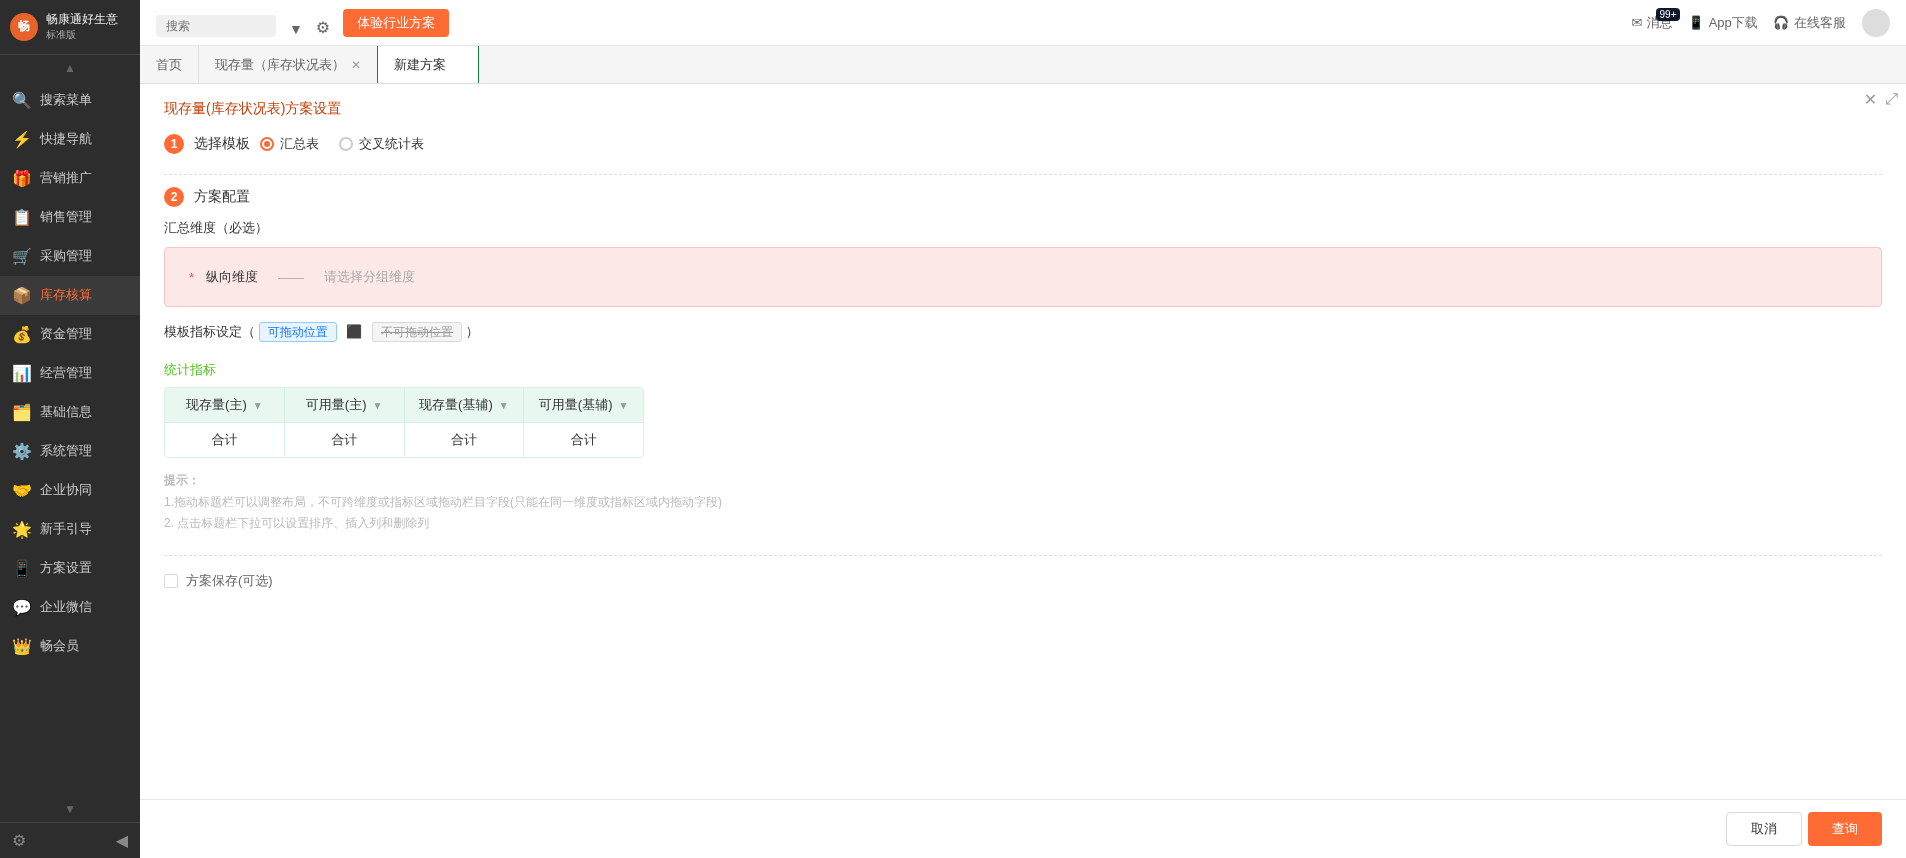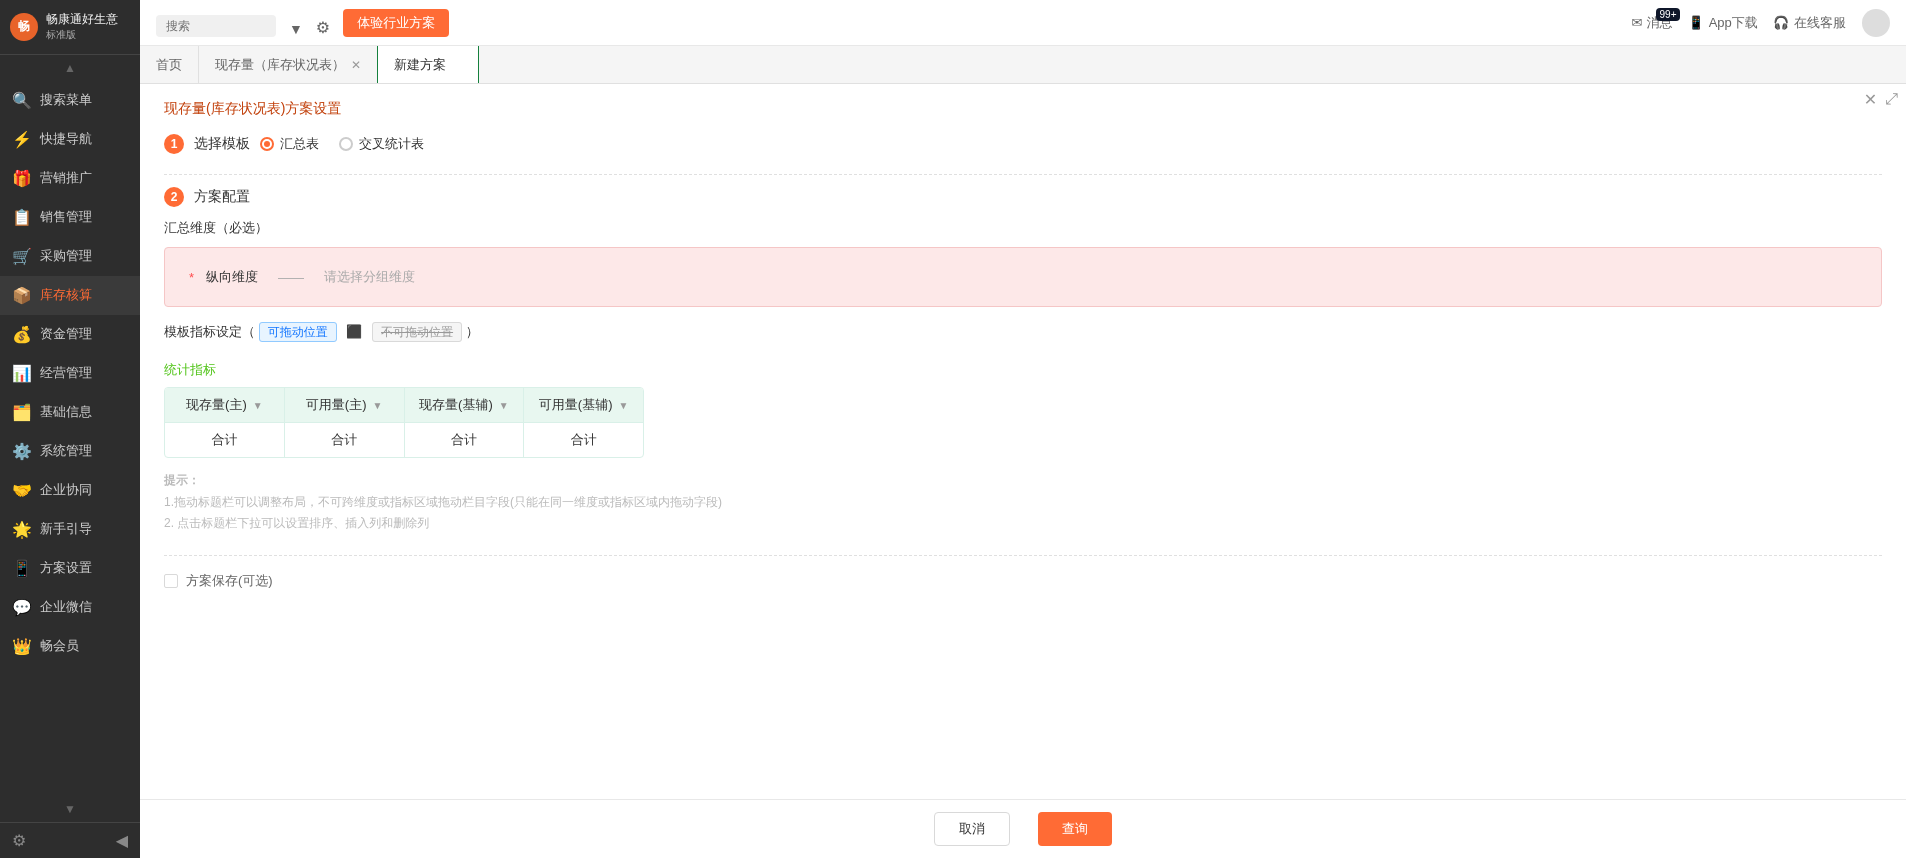--- a/index.html
+++ b/index.html
@@ -188,22 +188,22 @@
     .save-option { display: flex; align-items: center; gap: 8px; margin-top: 8px; }
     .checkbox { width: 14px; height: 14px; border: 1px solid #d9d9d9; border-radius: 2px; cursor: pointer; }
     .save-label { font-size: 13px; color: #666; }
 
     
     .footer-bar {
       position: fixed; bottom: 0; right: 0;
       width: calc(100% - 140px);
       background: #fff;
       border-top: 1px solid #e8e8e8;
-      padding: 12px 8px;
-      display: flex; justify-content: center; gap: 28px;
+      padding: 12px 24px;
+      display: flex; justify-content: flex-end; gap: 6px;
       z-index: 100;
     }
     .btn-cancel {
       padding: 7px 24px; border: 1px solid #d9d9d9; background: #fff;
       border-radius: 4px; font-size: 13px; color: #333; cursor: pointer;
     }
     .btn-query {
       padding: 7px 24px; background: #ff6b35; border: none;
       border-radius: 4px; font-size: 13px; color: white; cursor: pointer;
     }

